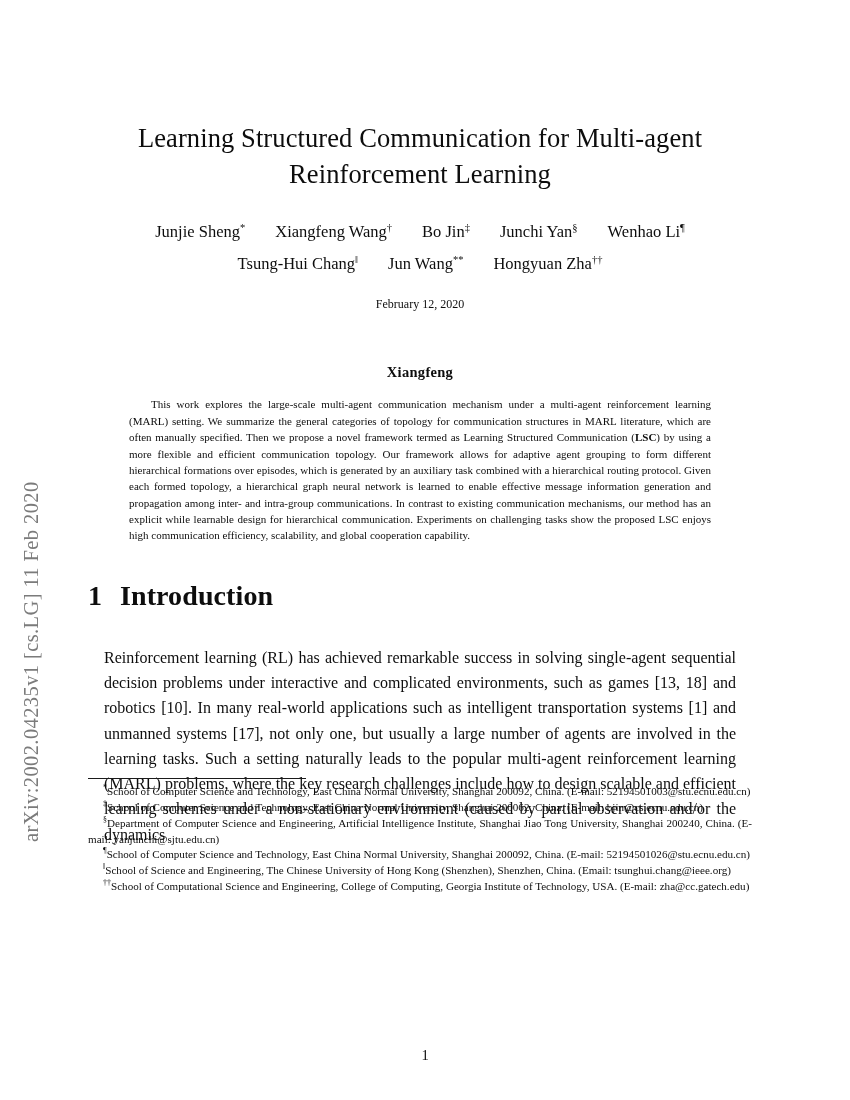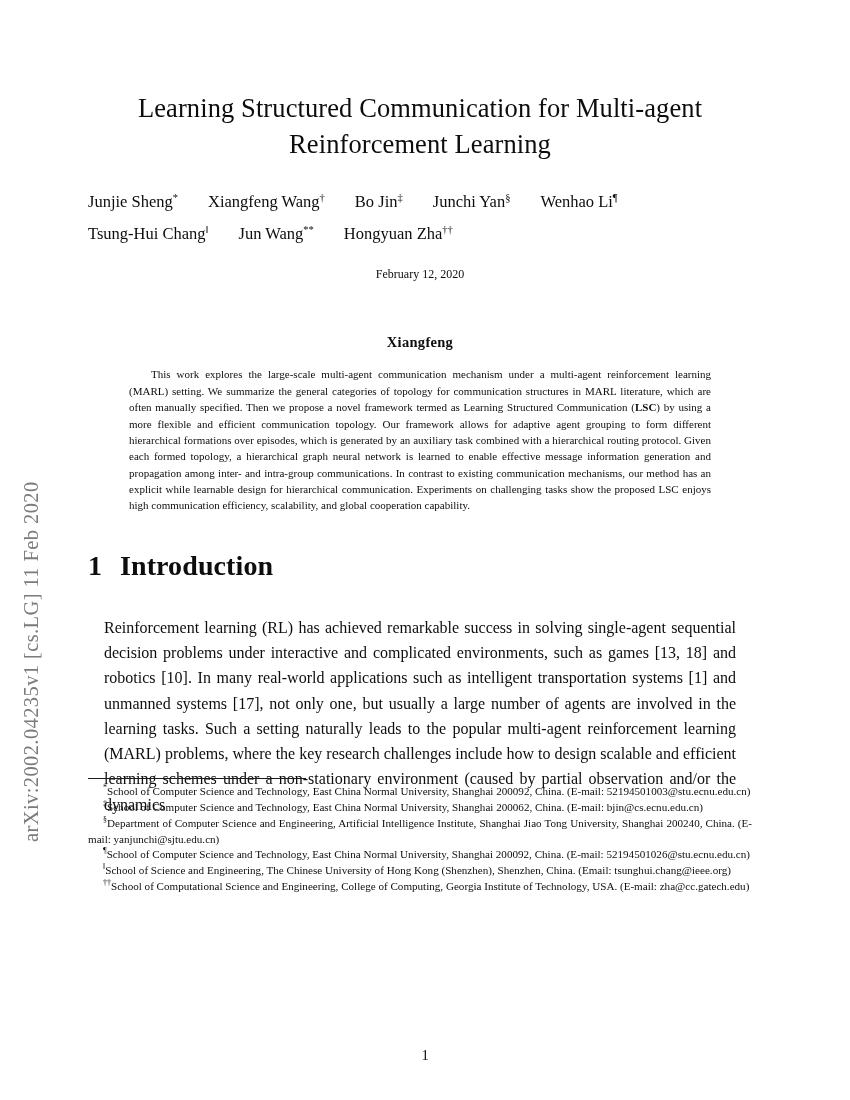--- a/index.html
+++ b/index.html
@@ -46,31 +46,32 @@
   .column {
     position: absolute;
     left: 88px;
     top: 0;
     width: 664px;
     height: 1100px;
   }
 
   .title {
     margin: 0;
-    padding-top: 90px;
+    padding-top: 120px;
     font-size: 26.5px;
     font-weight: normal;
     line-height: 1.36;
     text-align: center;
     letter-spacing: 0.1px;
   }
 
   .authors {
     margin: 0;
     padding-top: 24px;
+    text-align: center;
     font-size: 16.5px;
     line-height: 1.95;
   }
   .authors .author { white-space: nowrap; }
   .authors .gap { display: inline-block; width: 30px; }
   .authors sup {
     font-size: 10.5px;
     vertical-align: super;
     line-height: 0;
   }

